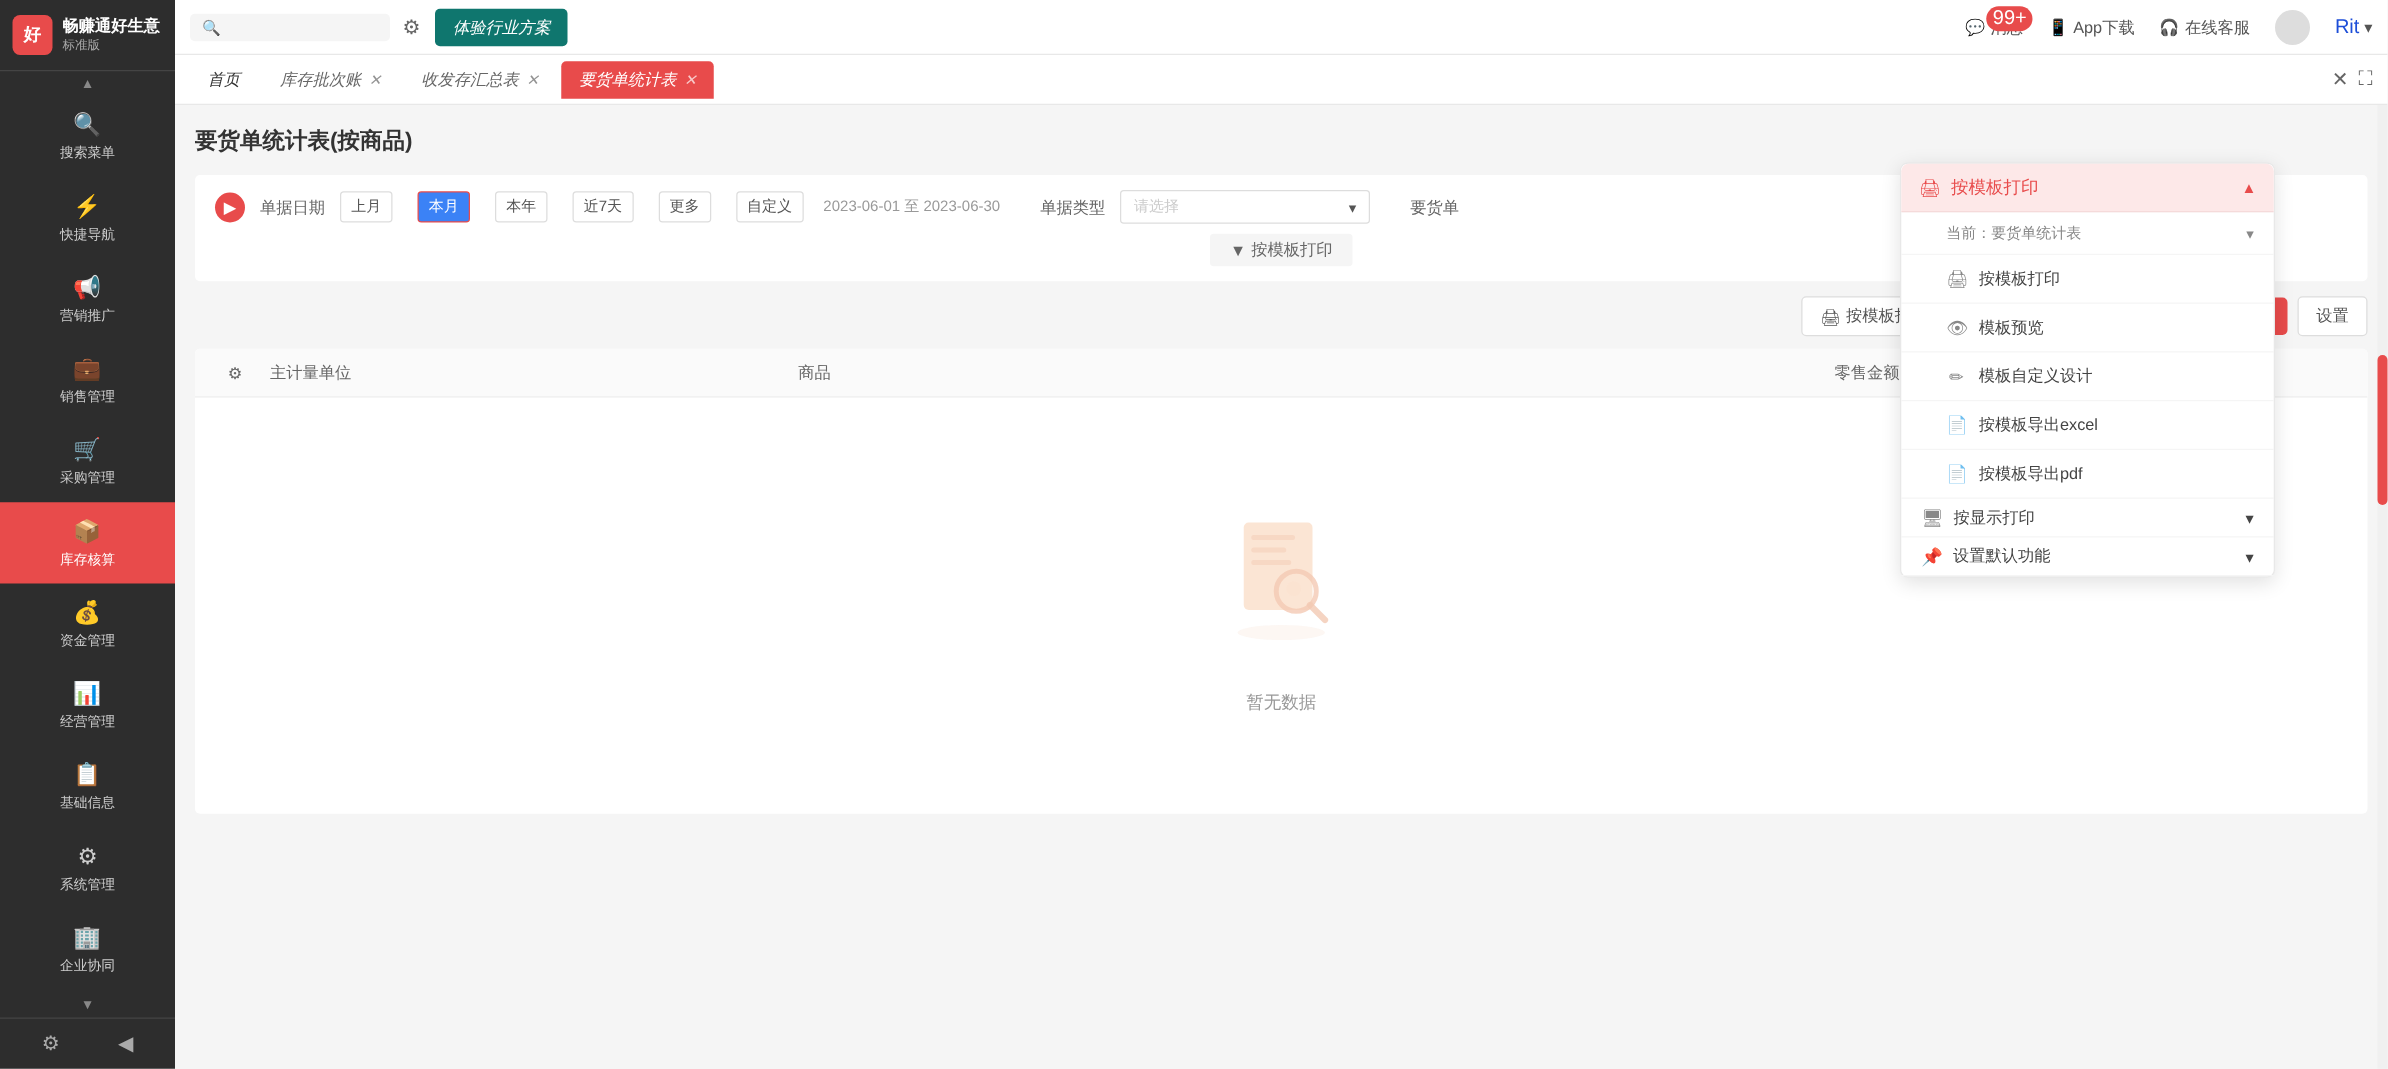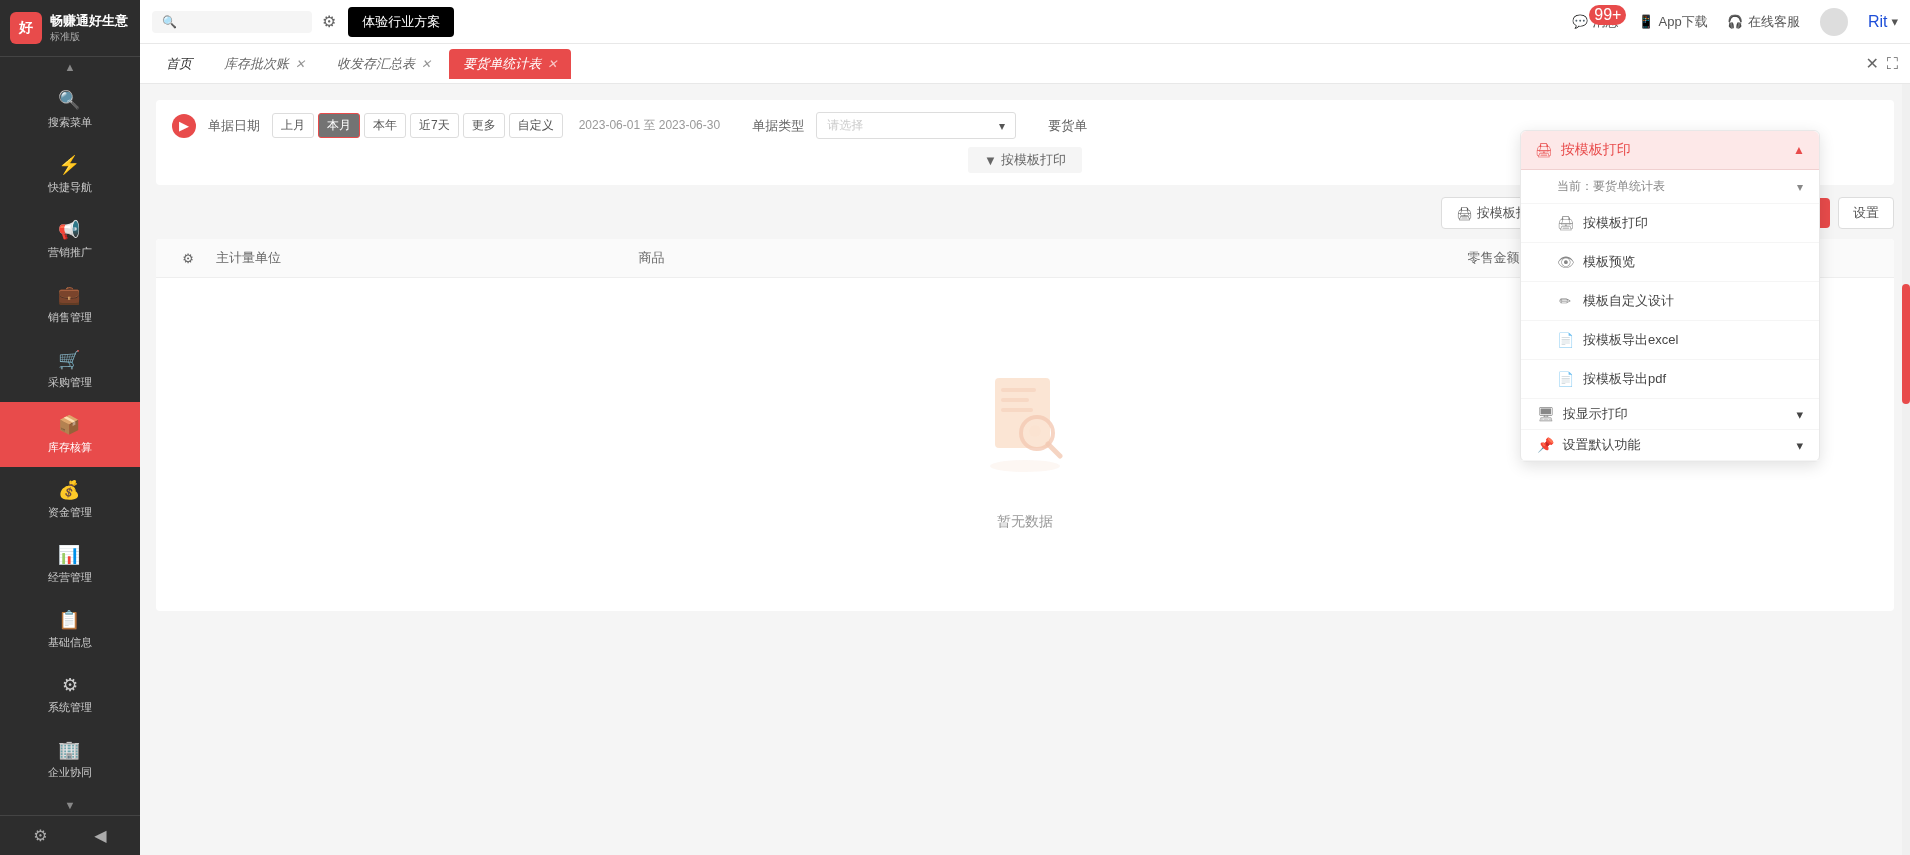--- a/index.html
+++ b/index.html
@@ -20,21 +20,21 @@
     .sidebar-item .s-icon { font-size: 18px; margin-bottom: 4px; }
     .sidebar-item .s-label { font-size: 11px; text-align: center; }
     .sidebar-bottom { display: flex; justify-content: space-around; padding: 10px; border-top: 1px solid #444; }
     .sidebar-bottom-btn { color: #aaa; cursor: pointer; font-size: 16px; }
 
     
     .topbar { position: fixed; top: 0; left: 140px; right: 0; height: 44px; background: #fff; display: flex; align-items: center; padding: 0 12px; border-bottom: 1px solid #e8e8e8; z-index: 99; }
     .topbar-search { display: flex; align-items: center; background: #f5f5f5; border-radius: 4px; padding: 4px 10px; width: 160px; color: #999; font-size: 12px; }
     .topbar-search-icon { margin-right: 6px; }
     .topbar-gear { margin-left: 10px; color: #666; cursor: pointer; font-size: 16px; }
-    .topbar-trial-btn { margin-left: 12px; background: #000000; color: white; border: none; border-radius: 4px; padding: 6px 14px; cursor: pointer; font-size: 13px; }
+    .topbar-trial-btn { margin-left: 12px; background: #0f766e; color: white; border: none; border-radius: 4px; padding: 6px 14px; cursor: pointer; font-size: 13px; font-style: italic; }
     .topbar-spacer { flex: 1; }
     .topbar-right { display: flex; align-items: center; gap: 20px; }
     .topbar-right-item { display: flex; align-items: center; gap: 4px; color: #555; cursor: pointer; font-size: 13px; position: relative; }
     .badge { background: #e84b4b; color: white; border-radius: 10px; padding: 1px 5px; font-size: 16px; position: absolute; top: -8px; right: -8px; }
     .user-avatar { width: 28px; height: 28px; background: #ddd; border-radius: 50%; }
     .user-name { color: #1d4ed8; font-size: 16px; }
 
     
     .tabs-bar { position: fixed; top: 44px; left: 140px; right: 0; height: 40px; background: #fff; display: flex; align-items: center; padding: 0 12px; border-bottom: 1px solid #e8e8e8; z-index: 98; gap: 4px; }
     .tab { display: flex; align-items: center; padding: 6px 14px; border-radius: 4px 4px 0 0; cursor: pointer; font-size: 13px; color: #666; white-space: nowrap; font-style: italic; }
@@ -45,23 +45,23 @@
 
     
     .main { position: fixed; top: 84px; left: 140px; right: 0; bottom: 0; background: #f5f5f5; overflow: auto; padding: 16px; }
     .page-title { font-size: 18px; font-weight: bold; color: #333; margin-bottom: 16px; }
 
     
     .filter-bar { background: #fff; border-radius: 4px; padding: 12px 16px; margin-bottom: 12px; }
     .filter-row { display: flex; align-items: center; gap: 12px; flex-wrap: wrap; }
     .filter-expand-btn { display: flex; align-items: center; justify-content: center; width: 24px; height: 24px; background: #e84b4b; border-radius: 50%; color: white; cursor: pointer; flex-shrink: 0; }
     .filter-label { color: #666; font-size: 13px; white-space: nowrap; }
-    .date-buttons { display: flex; align-items: flex-start; gap: 4px; }
+    .date-buttons { display: flex; align-items: flex-start; gap: 20px; }
     .date-btn { padding: 3px 8px; border: 1px solid #ddd; border-radius: 3px; cursor: pointer; font-size: 12px; color: #555; background: #fff; }
-    .date-btn.active { background: #737373; color: white; border-color: #e84b4b; }
+    .date-btn.active { background: #3b82f6; color: white; border-color: #e84b4b; }
     .date-range { font-size: 12px; color: #999; margin-left: 4px; }
     .filter-select { display: flex; align-items: center; border: 1px solid #ddd; border-radius: 3px; padding: 4px 10px; font-size: 12px; color: #555; background: #fff; cursor: pointer; min-width: 200px; justify-content: space-between; }
     .expand-more-btn { display: flex; align-items: center; gap: 4px; color: #666; font-size: 13px; cursor: pointer; margin: 8px auto 0; width: fit-content; padding: 4px 16px; background: #f5f5f5; border-radius: 3px; }
 
     
     .action-bar { display: flex; align-items: center; justify-content: flex-end; gap: 8px; margin-bottom: 10px; }
     .action-btn { display: flex; align-items: center; gap: 4px; padding: 6px 14px; border: none; border-radius: 4px; cursor: pointer; font-size: 13px; }
     .action-btn.print { background: #fff; border: 1px solid #ddd; color: #555; }
     .action-btn.export { background: #fff; border: 1px solid #ddd; color: #555; }
     .action-btn.refresh { background: #fff; border: 1px solid #ddd; color: #555; }
@@ -217,20 +217,21 @@
     <span>要货单统计表</span>
     <span class="tab-close">✕</span>
   </div>
   <div class="tab-controls">
     <span style="cursor:pointer;font-size:16px;">✕</span>
     <span style="cursor:pointer;font-size:16px;">⛶</span>
   </div>
 </div>
 
 <div class="main">
+  <div class="page-title">要货单统计表(按商品)</div>
 
   <div class="filter-bar">
     <div class="filter-row">
       <div class="filter-expand-btn">▶</div>
       <span class="filter-label">单据日期</span>
       <div class="date-buttons">
         <button class="date-btn">上月</button>
         <button class="date-btn active">本月</button>
         <button class="date-btn">本年</button>
         <button class="date-btn">近7天</button>

